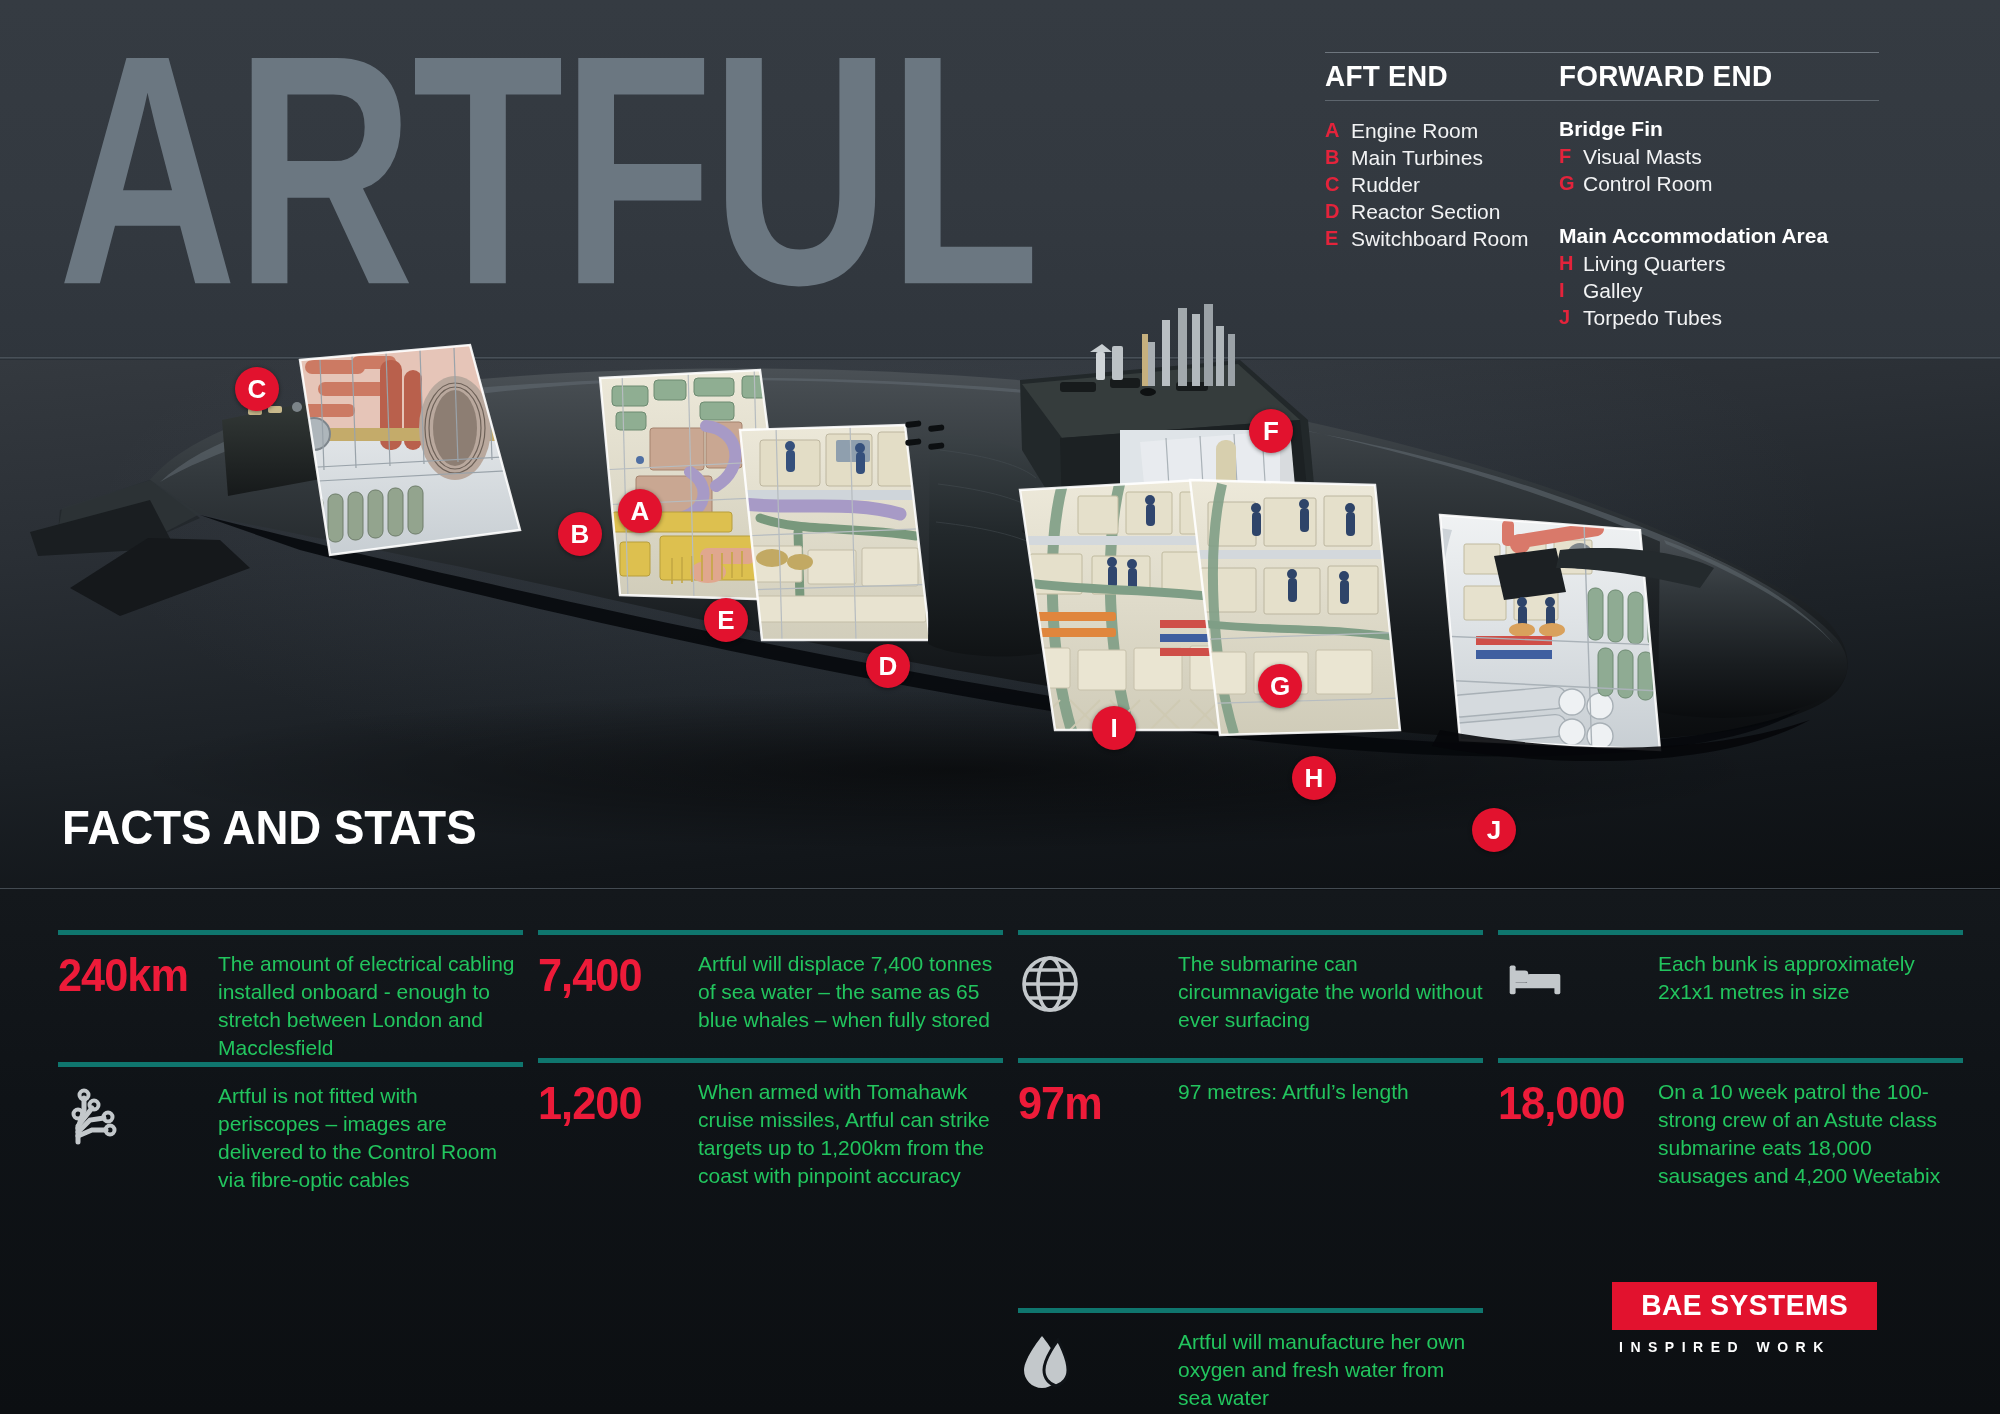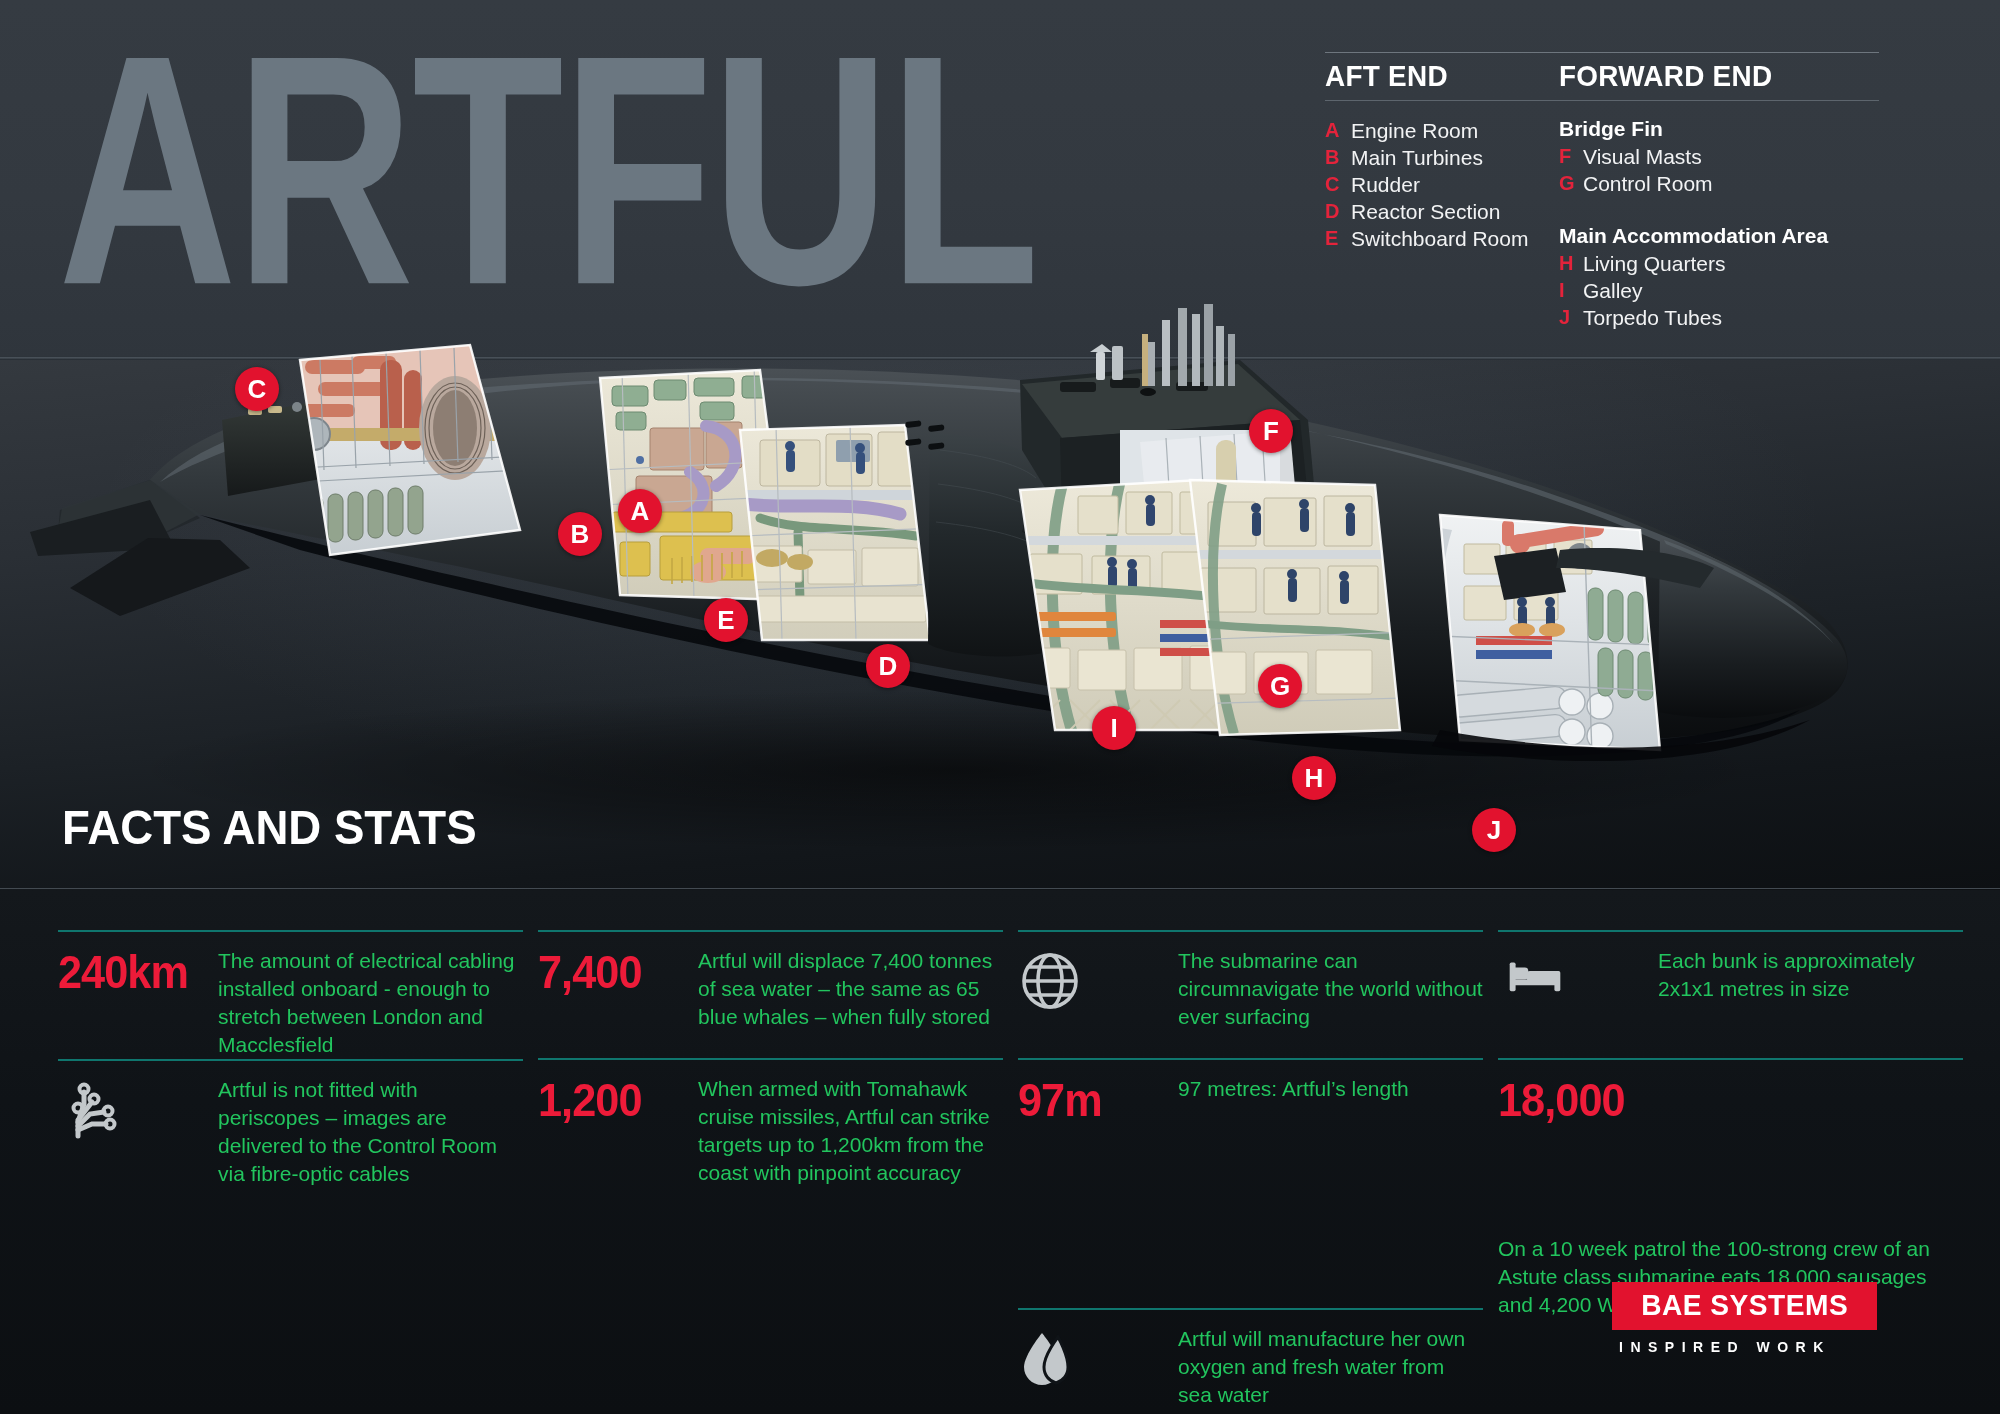--- a/index.html
+++ b/index.html
@@ -93,21 +93,21 @@
 
   #facts-grid{
     position:absolute; left:58px; top:930px; width:1900px;
     display:grid; grid-template-columns:repeat(4, 465px);
     column-gap:15px;
     z-index:7;
   }
   .fact-col{ display:flex; flex-direction:column; }
   .fact{
     display:flex; align-items:flex-start;
-    border-top:2px solid #0f766e;
+    border-top:5px solid #0f766e;
     padding-top:15px;
     min-height:128px;
   }
   .fact-visual{
     flex:0 0 160px; width:160px;
     display:flex; align-items:flex-start; justify-content:flex-start;
     padding-top:2px;
   }
   .fact-number{
     color:#ed1b39; font-weight:bold; font-size:46px; line-height:46px;
@@ -799,21 +799,21 @@
             <rect x="55" y="26" width="7" height="24" rx="2"></rect>
             <rect x="4" y="22" width="20" height="14" rx="4"></rect>
             <rect x="22" y="26" width="38" height="12" rx="4"></rect>
             <rect x="4" y="36" width="56" height="7" rx="2"></rect>
           </g>
         </svg>
       </div>
       <div class="fact-text">Each bunk is approximately 2x1x1 metres in size</div>
     </div>
 
-    <div class="fact" style="min-height:260px;flex-direction:column;">
+    <div class="fact" style="min-height:260px;">
       <div class="fact-visual">
         <div class="fact-number">18,000</div>
       </div>
       <div class="fact-text">On a 10 week patrol the 100-strong crew of an Astute class submarine eats 18,000 sausages and 4,200 Weetabix</div>
     </div>
   </div>
 
 </div>
 
 <div id="bae-logo">

